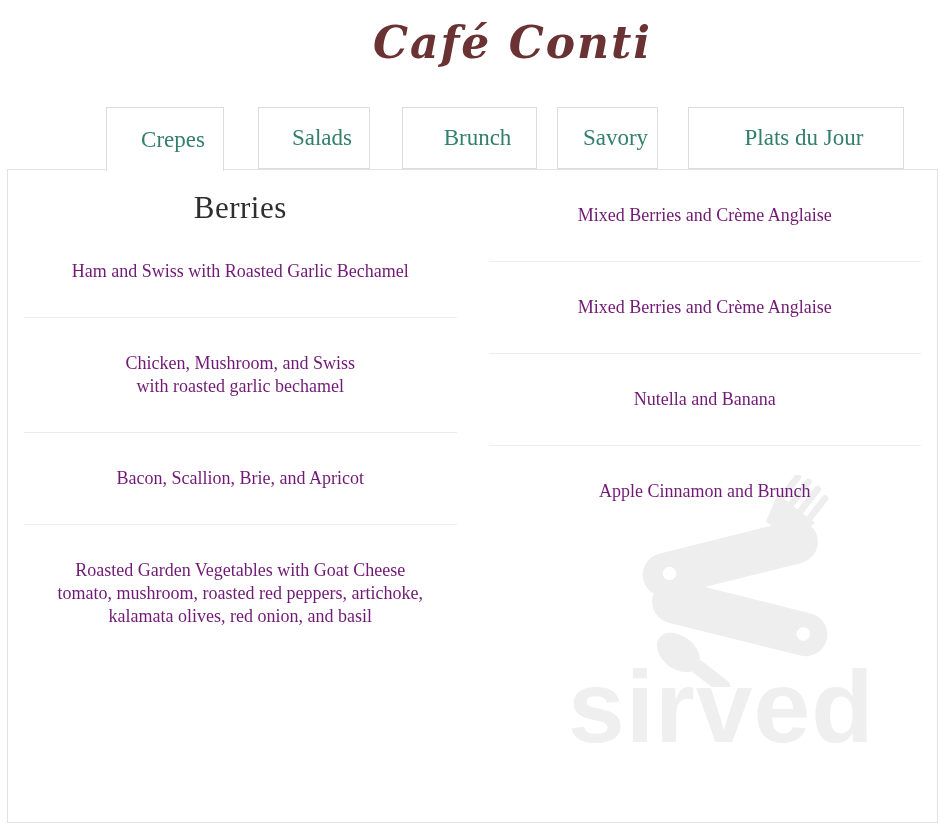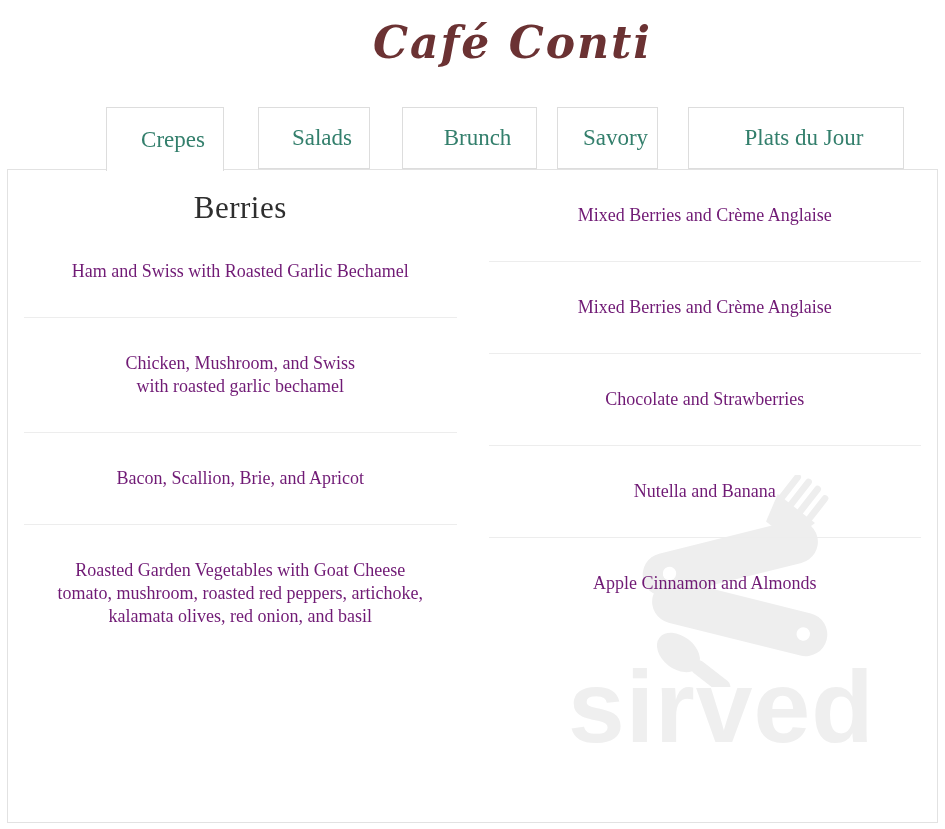--- a/index.html
+++ b/index.html
@@ -117,18 +117,17 @@
 with roasted garlic bechamel</div>
     <div class="item">Bacon, Scallion, Brie, and Apricot</div>
     <div class="item last">Roasted Garden Vegetables with Goat Cheese
 tomato, mushroom, roasted red peppers, artichoke,
 kalamata olives, red onion, and basil</div>
   </section>
 
   <section class="col">
     <div class="item">Mixed Berries and Crème Anglaise</div>
     <div class="item">Mixed Berries and Crème Anglaise</div>
-    <div class="item">Chocolate and Strawberries</div>
     <div class="item">Nutella and Banana</div>
-    <div class="item last">Apple Cinnamon and Almonds</div>
+    <div class="item last">Apple Cinnamon and Brunch</div>
   </section>
 
 </main>
 
 </body></html>

